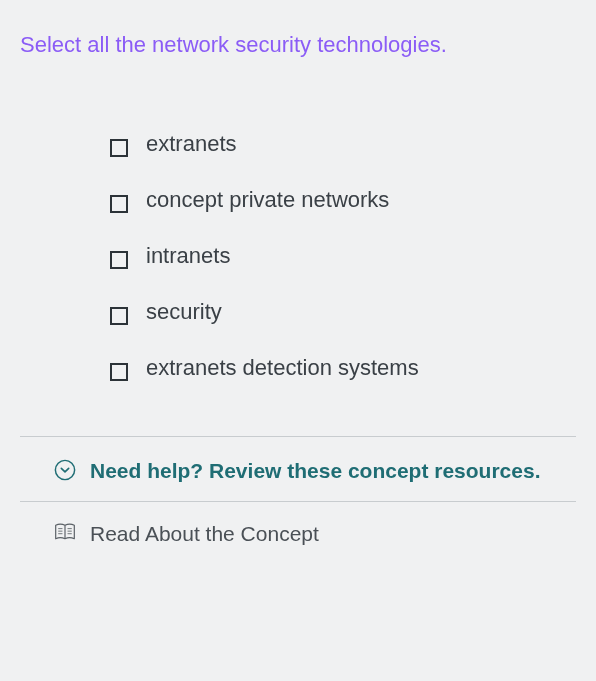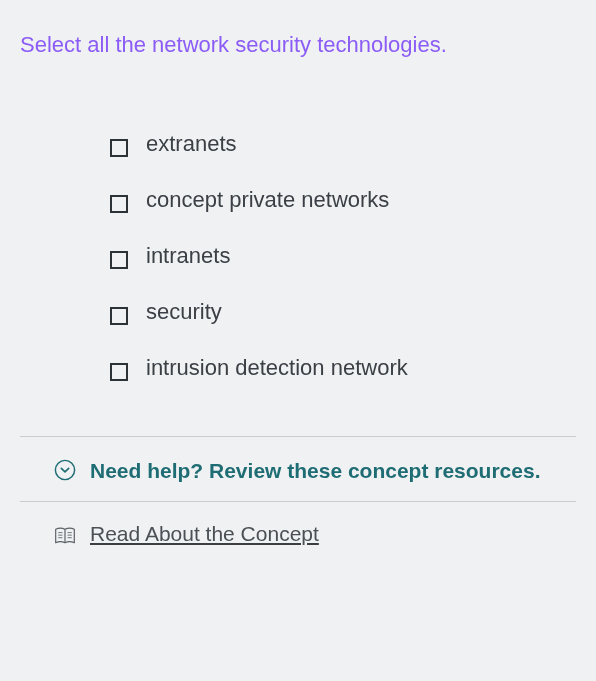--- a/index.html
+++ b/index.html
@@ -61,24 +61,23 @@
       color: #1f6d74;
       margin-left: 14px;
     }
     .chevron-circle {
       width: 22px;
       height: 22px;
       flex-shrink: 0;
     }
     .resource-row {
       display: flex;
-      align-items: flex-end;
+      align-items: flex-start;
       padding: 20px 10px 22px 34px;
       cursor: pointer;
-      text-decoration: underline;
     }
     .resource-label {
       font-size: 21px;
       color: #4a5056;
       margin-left: 14px;
     }
     .book-icon {
       width: 22px;
       height: 20px;
       flex-shrink: 0;
@@ -106,21 +105,21 @@
     <span class="option-label">intranets</span>
   </div>
 
   <div class="option-row">
     <span class="checkbox"></span>
     <span class="option-label">security</span>
   </div>
 
   <div class="option-row">
     <span class="checkbox"></span>
-    <span class="option-label">intrusion detection network</span>
+    <span class="option-label">extranets detection systems</span>
   </div>
 
 </div>
 
 <div class="help-section">
 
   <div class="help-header">
     <svg class="chevron-circle" viewBox="0 0 24 24">
       <circle cx="12" cy="12" r="10.5" fill="none" stroke="#1f6d74" stroke-width="1.6"></circle>
       <path d="M8 10.2 L12 14 L16 10.2" fill="none" stroke="#1f6d74" stroke-width="1.8" stroke-linecap="round" stroke-linejoin="round"></path>

